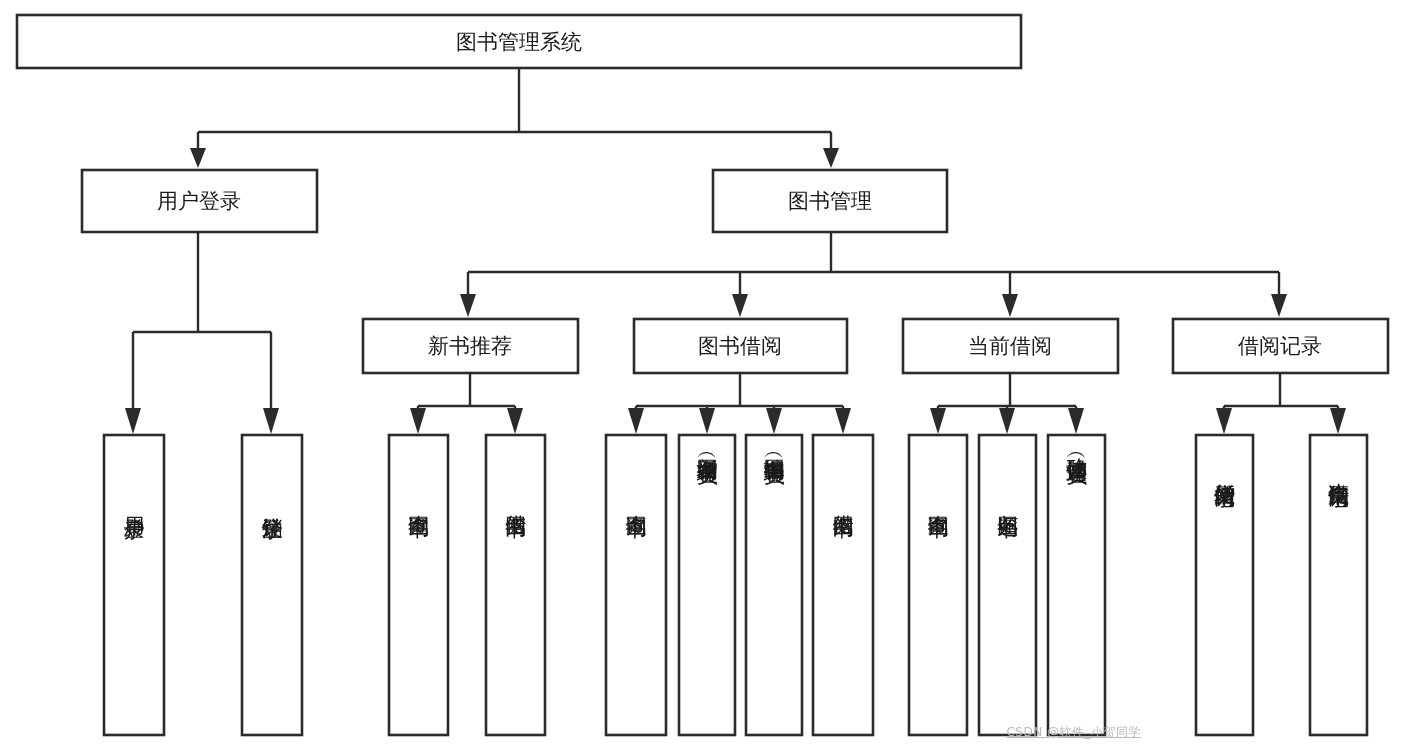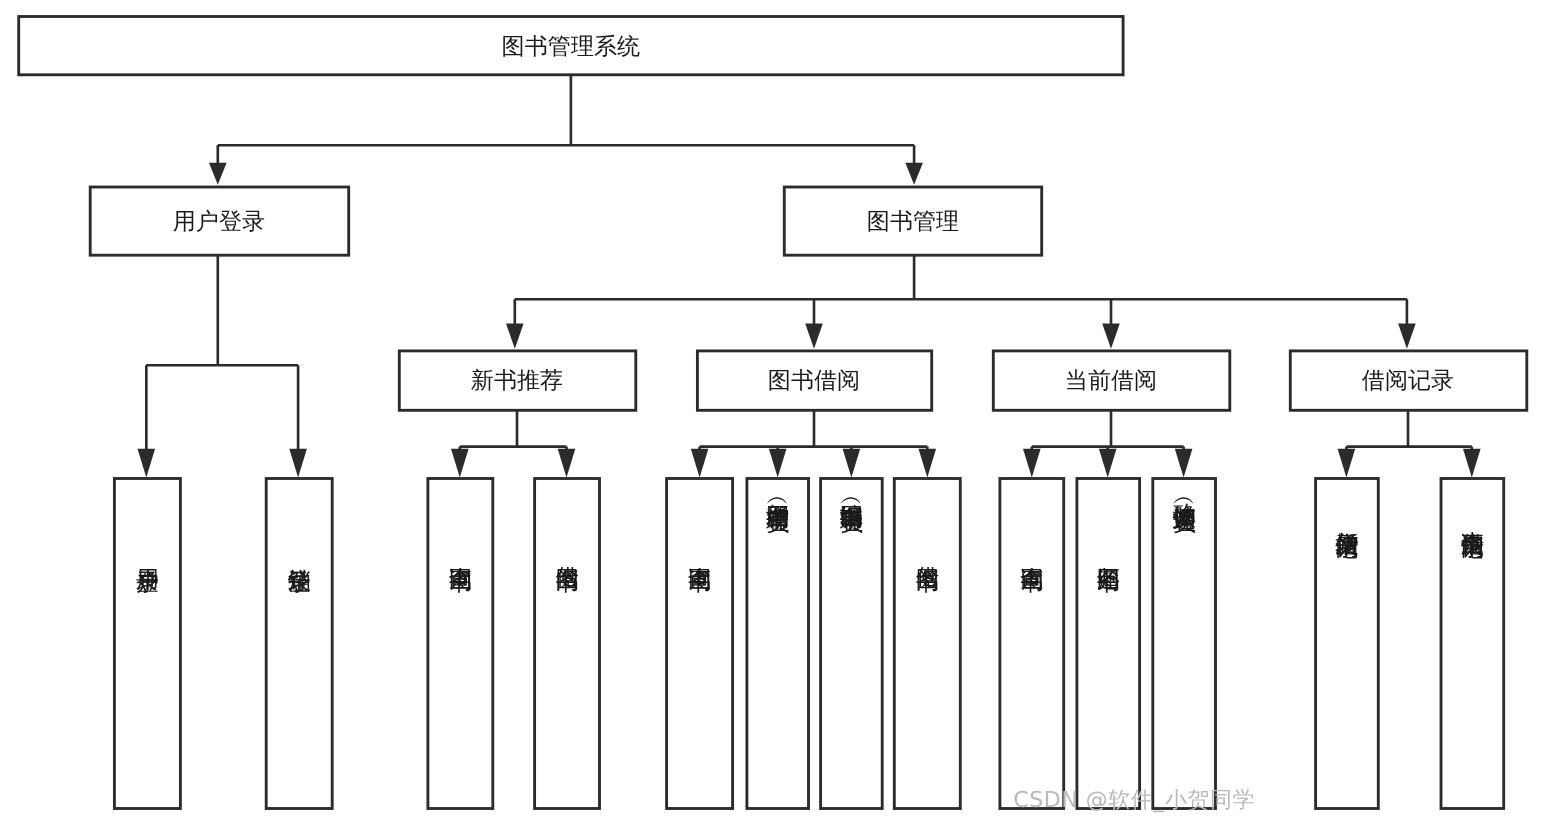--- a/index.html
+++ b/index.html
@@ -63,24 +63,25 @@
     display: flex;
     align-items: flex-start;
     justify-content: center;
     pointer-events: none;
   }
   .watermark {
     position: absolute;
     right: 12px;
     bottom: 6px;
     font-family: "DejaVu Sans", "Liberation Sans", sans-serif;
-    font-size: 20px;
+    font-size: 12px;
     color: #b9b9b9;
     white-space: nowrap;
     letter-spacing: 0.5px;
+    text-decoration: underline;
   }
 </style>
 </head>
 <body>
 
 <div id="diagram-root">
 
   <svg class="tree-canvas" viewBox="0 0 1405 747" xmlns="http://www.w3.org/2000/svg">
 
     <g>

